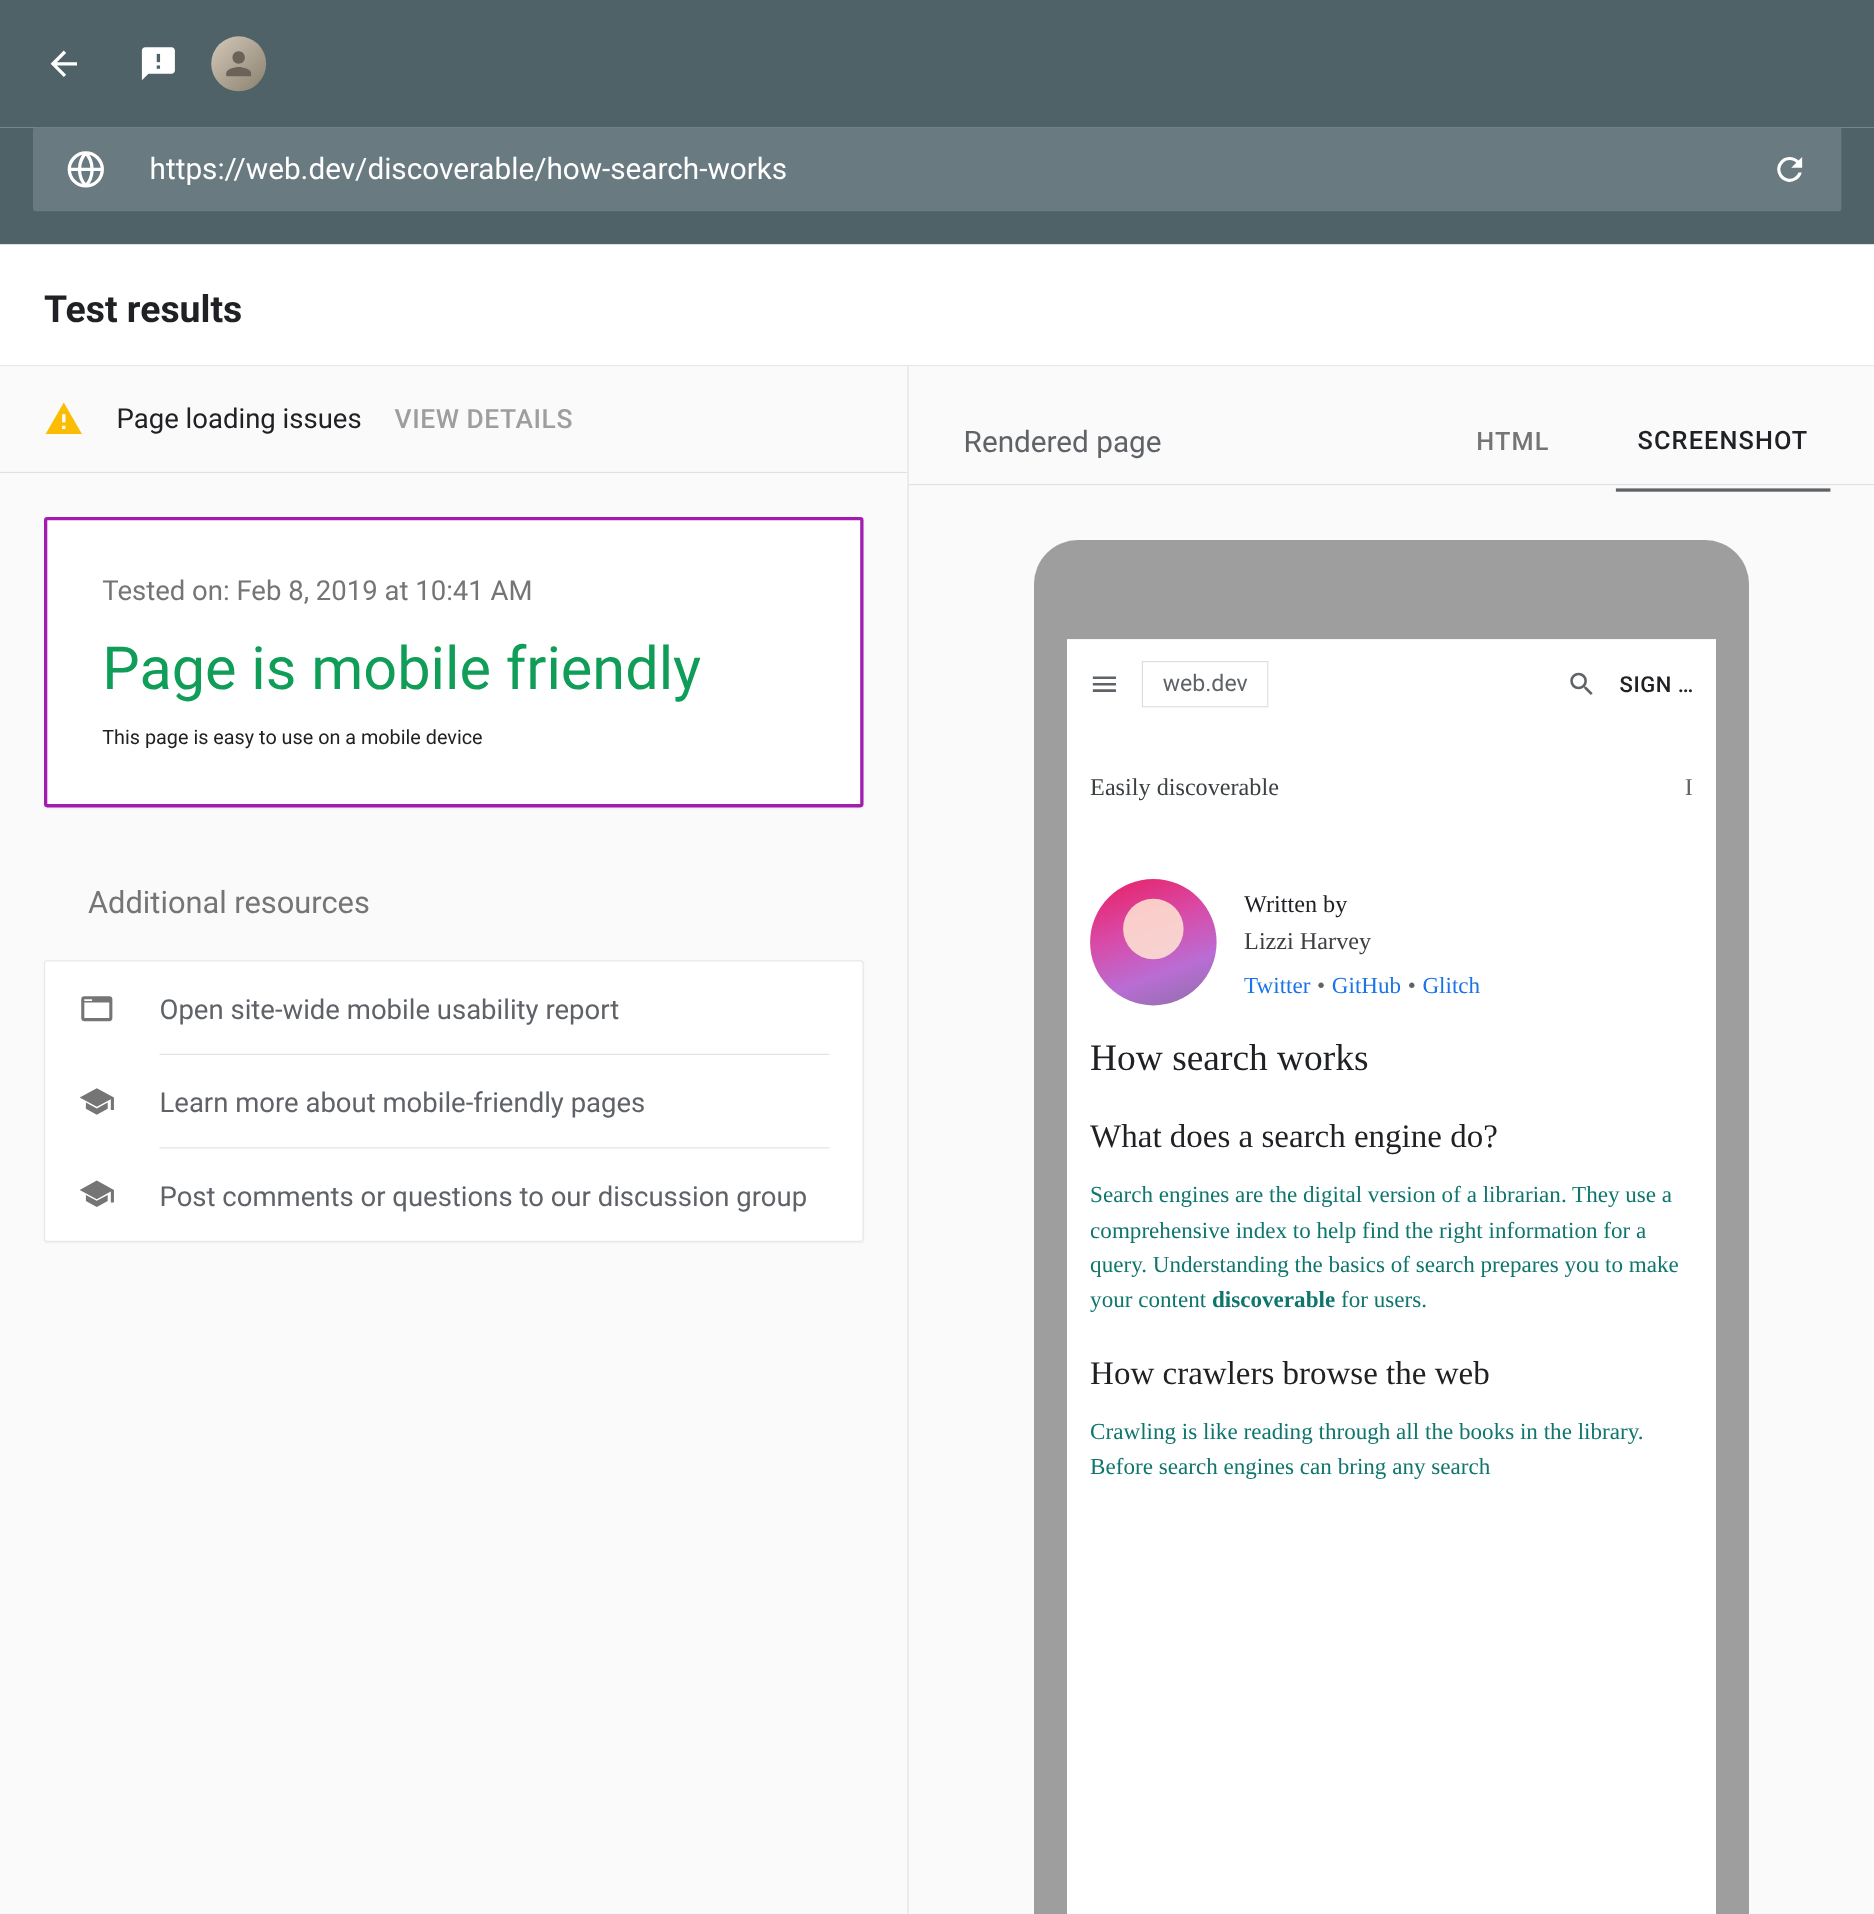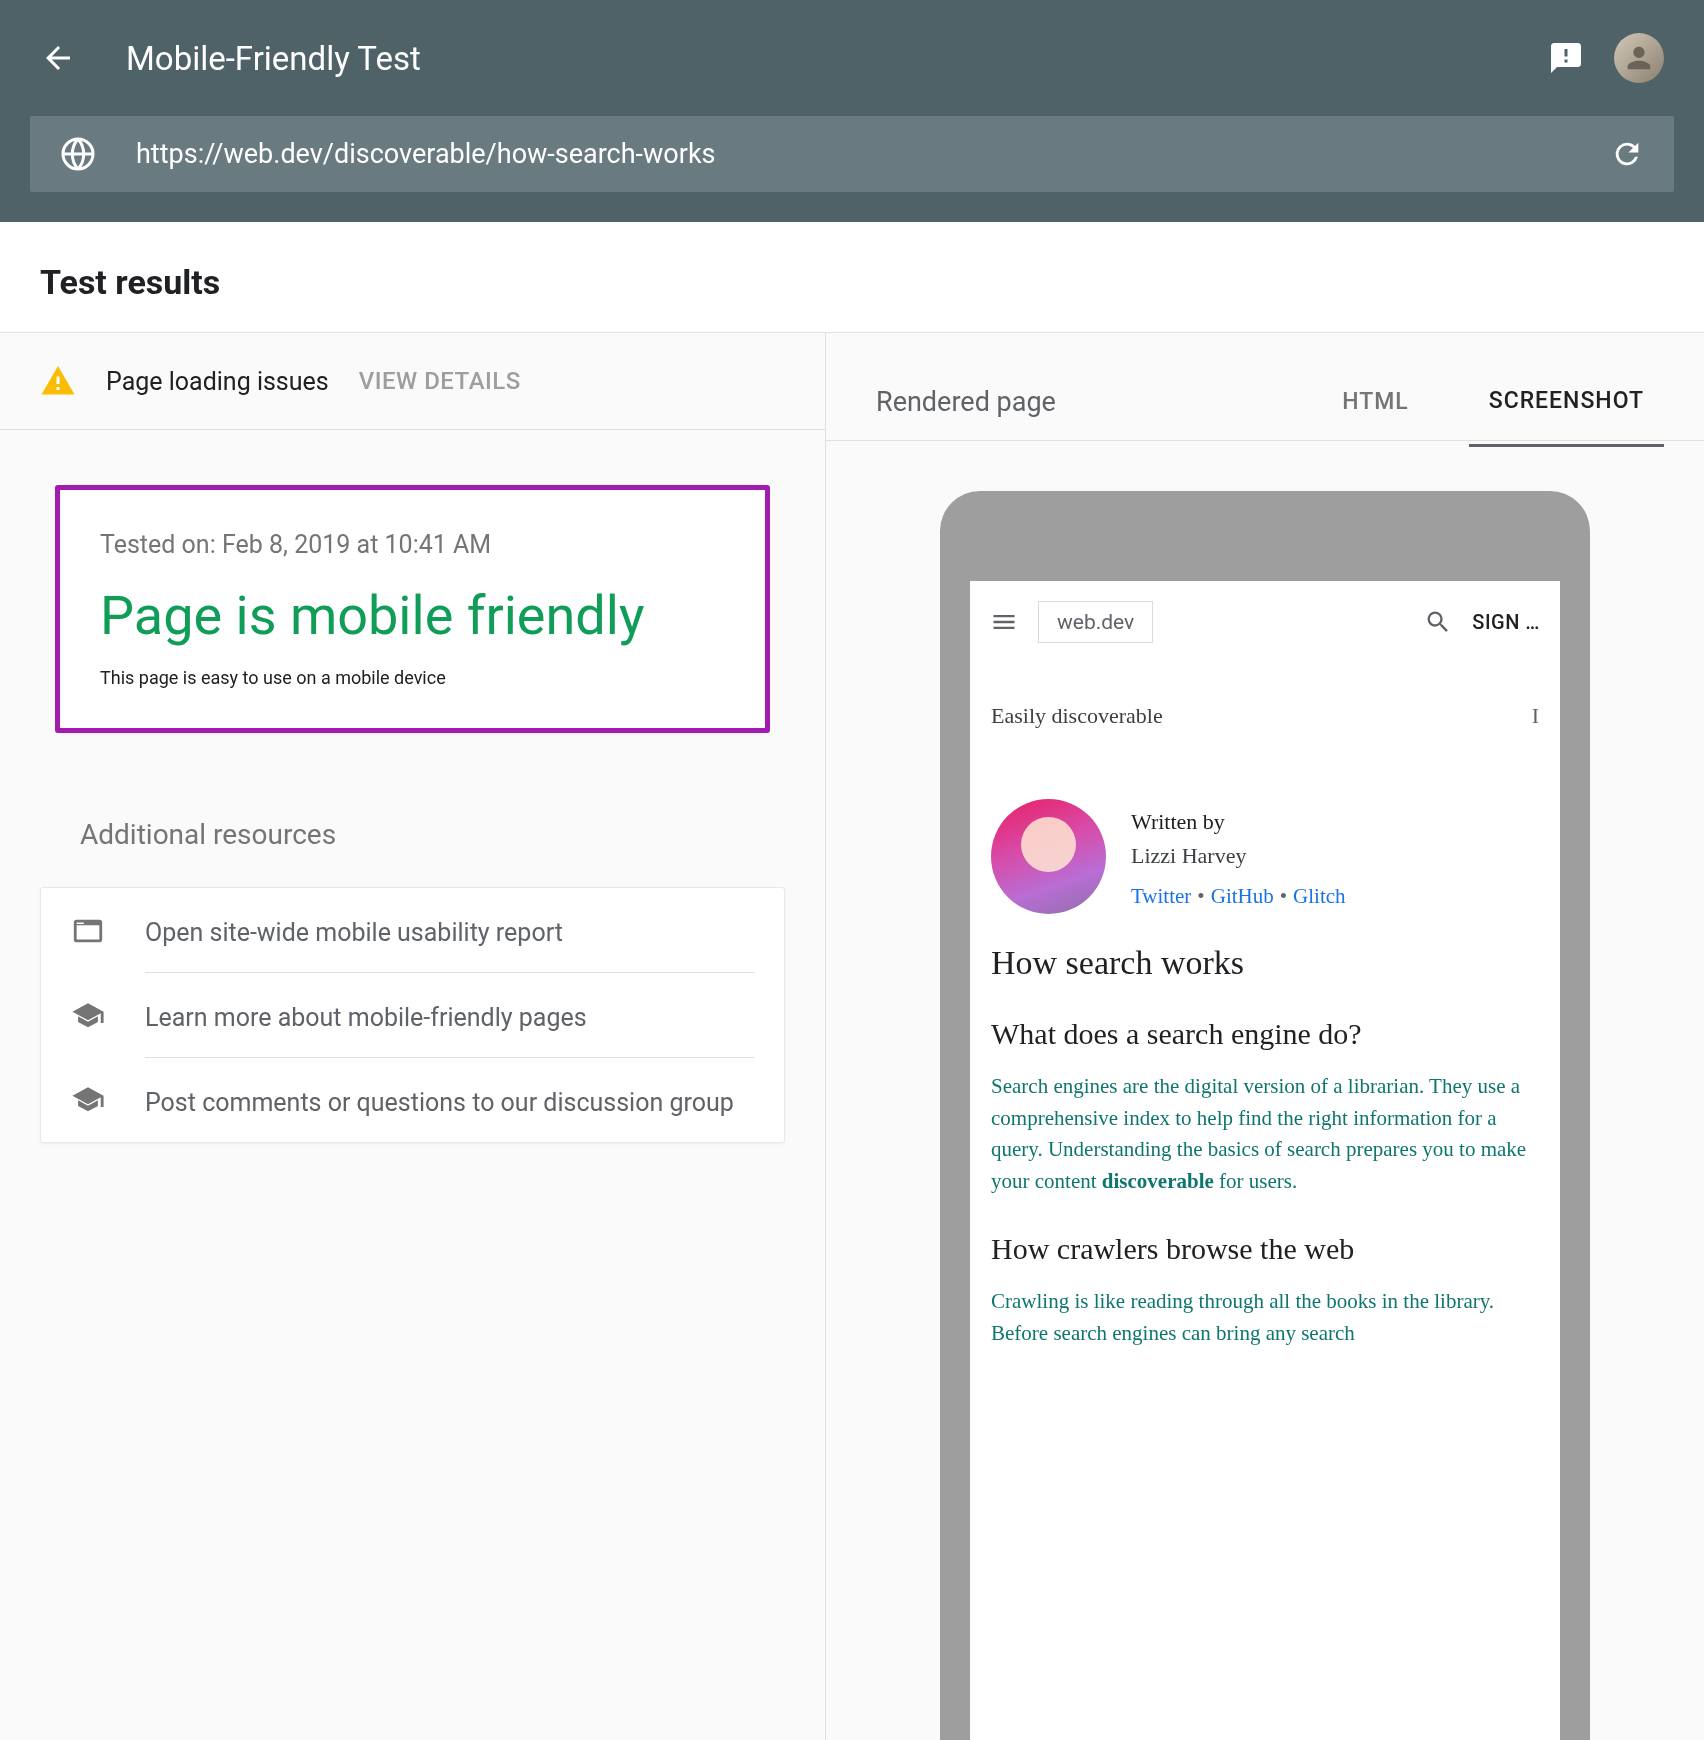--- a/index.html
+++ b/index.html
@@ -29,21 +29,21 @@
 .left-col { width: 826px; border-right: 1px solid #e0e0e0; }
 .right-col { flex: 1; }
 
 
 .issues-bar { display: flex; align-items: center; padding: 30px 40px; border-bottom: 1px solid #e0e0e0; }
 .warn-triangle { margin-right: 30px; }
 .issues-text { font-size: 25px; color: #202124; margin-right: 30px; }
 .view-details { font-size: 24px; color: #9e9e9e; font-weight: 500; letter-spacing: 0.5px; cursor: pointer; }
 
 
-.card { background: #fff; margin: 55px; border: 5px solid #a21caf; border-radius: 3px; padding: 40px; box-shadow: 0 1px 2px rgba(0,0,0,0.05); }
+.card { background: #fff; margin: 40px; border: 3px solid #a21caf; border-radius: 3px; padding: 50px; box-shadow: 0 1px 2px rgba(0,0,0,0.05); }
 .tested-on { color: #757575; font-size: 25px; margin-bottom: 25px; }
 .result-headline { color: #0f9d58; font-size: 54px; font-weight: 400; margin-bottom: 20px; }
 .result-sub { color: #202124; font-size: 18px; }
 
 
 .resources-title { color: #757575; font-size: 28px; padding: 30px 80px 20px 80px; }
 .resources-card { background: #fff; margin: 16px 40px; border: 1px solid #e8e8e8; border-radius: 3px; box-shadow: 0 1px 2px rgba(0,0,0,0.05); }
 .resource-row { display: flex; align-items: center; padding: 25px 30px; cursor: pointer; }
 .resource-row:not(:last-child) .resource-text-wrap { border-bottom: 1px solid #e0e0e0; }
 .resource-icon { color: #757575; margin-right: 40px; flex-shrink:0; }
@@ -93,21 +93,20 @@
 </style>
 </head>
 <body>
 
 <div class="header">
   <div class="back-arrow">
     <svg width="36" height="36" viewBox="0 0 24 24" fill="white">
         <path d="M20 11H7.83l5.59-5.59L12 4l-8 8 8 8 1.41-1.41L7.83 13H20z"></path>
       </svg>
   </div>
-  <div class="header-title">Mobile-Friendly Test</div>
   <div class="header-actions">
     <div class="feedback-icon">
       <svg width="36" height="36" viewBox="0 0 24 24" fill="white">
           <path d="M20 2H4c-1.1 0-2 .9-2 2v18l4-4h14c1.1 0 2-.9 2-2V4c0-1.1-.9-2-2-2z"></path>
           <rect x="11" y="6" width="2" height="5" fill="#4f6268"></rect>
           <rect x="11" y="13" width="2" height="2" fill="#4f6268"></rect>
         </svg>
     </div>
     <div class="avatar">
       <svg width="34" height="34" viewBox="0 0 24 24" fill="#6b6358">

